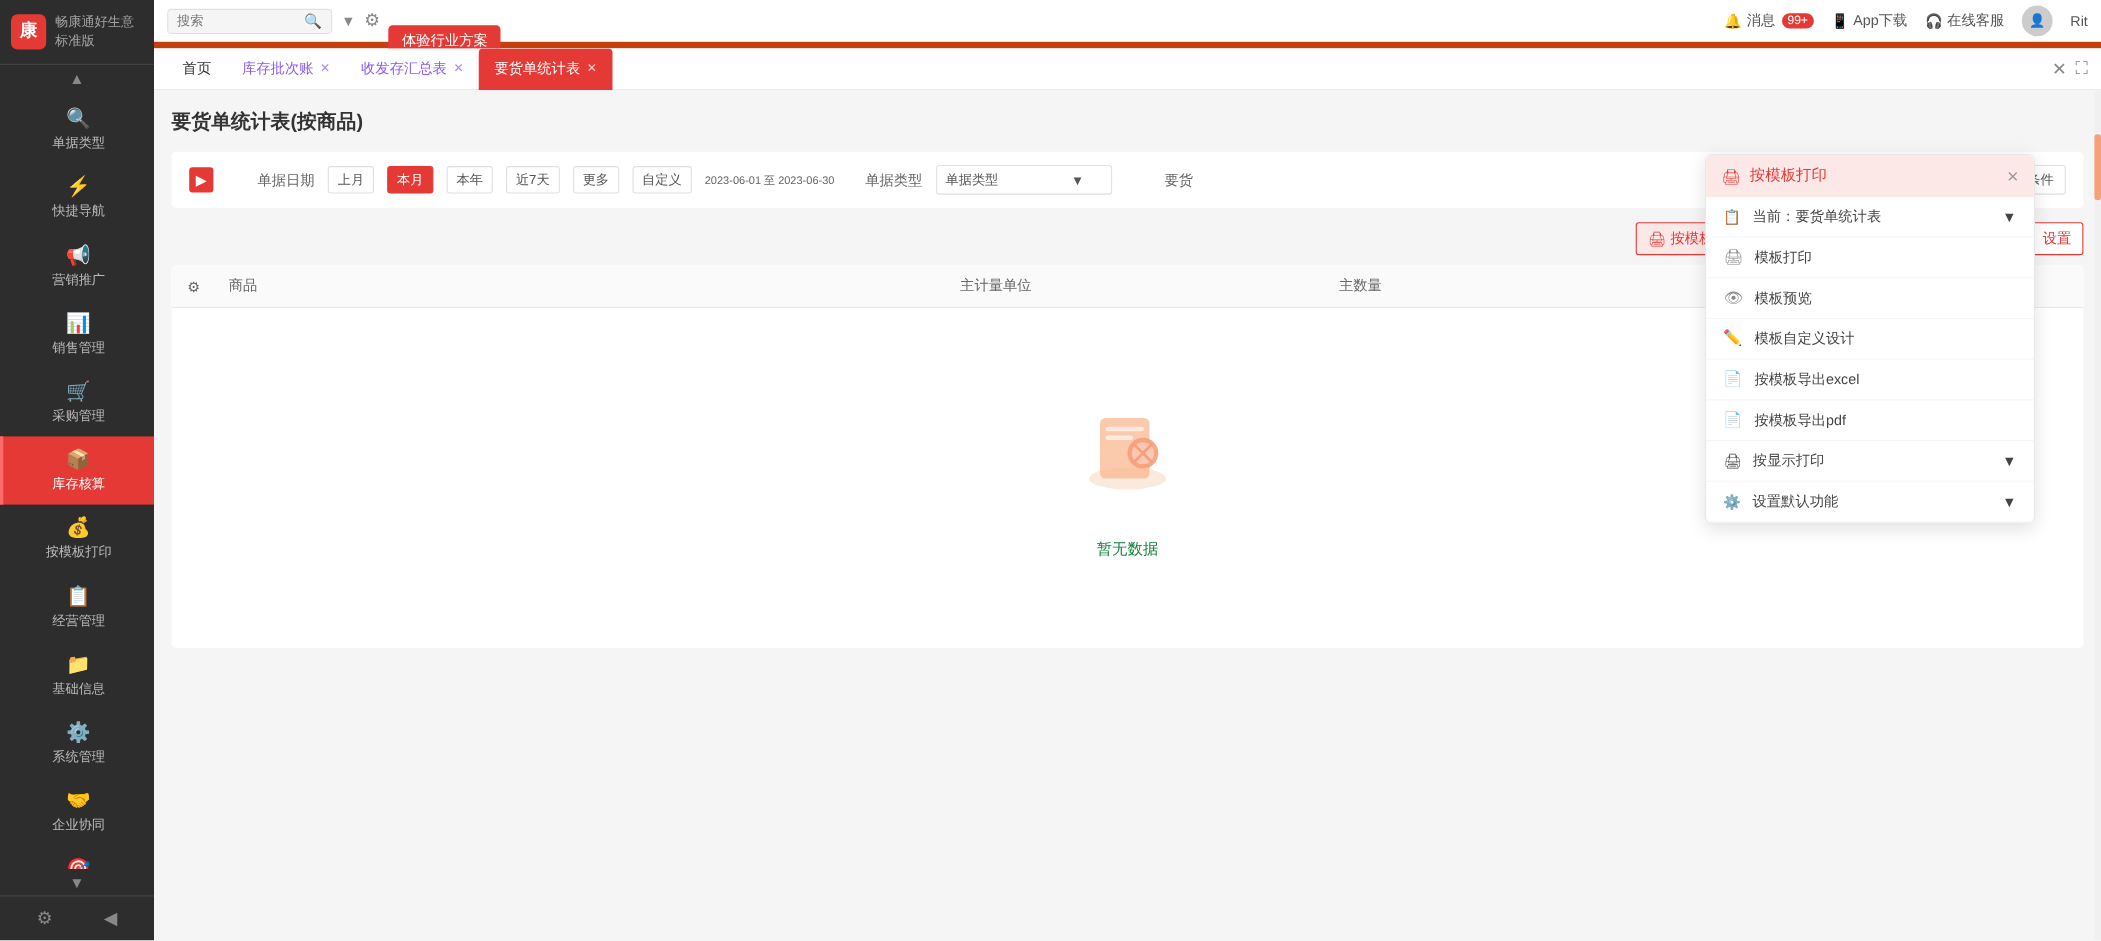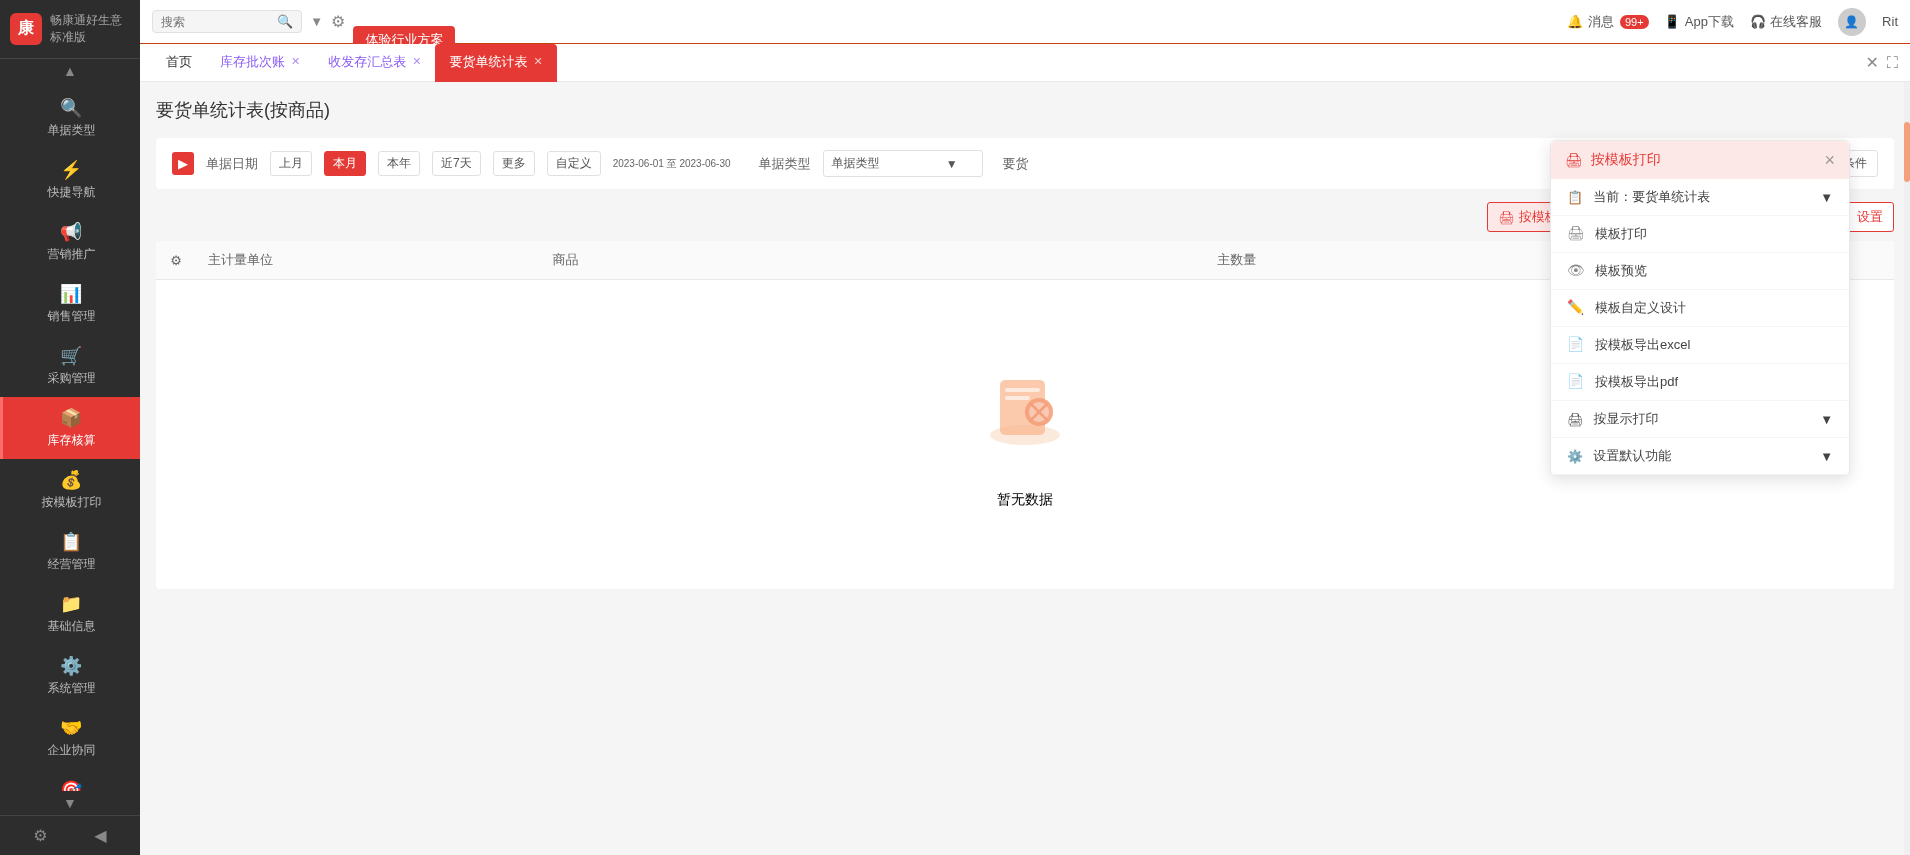--- a/index.html
+++ b/index.html
@@ -14,44 +14,44 @@
     .sidebar-item { display: flex; flex-direction: column; align-items: center; padding: 10px 6px; cursor: pointer; color: #bbb; font-size: 12px; border-left: 3px solid transparent; }
     .sidebar-item.active { background: #e53935; color: #fff; border-left-color: #ff6b6b; }
     .sidebar-item .icon { font-size: 18px; margin-bottom: 3px; }
     .sidebar-footer { display: flex; justify-content: space-around; padding: 10px; border-top: 1px solid #444; }
     .sidebar-footer-btn { color: #888; cursor: pointer; font-size: 16px; }
 
     
     .main { flex: 1; display: flex; flex-direction: column; overflow: hidden; }
 
     
-    .topbar { height: 44px; background: #fff; display: flex; align-items: center; padding: 0 12px; border-bottom: 1px solid #c2410c; justify-content: space-between; }
+    .topbar { height: 44px; background: #fff; display: flex; align-items: center; padding: 0 12px; border-bottom: 6px solid #c2410c; justify-content: space-between; }
     .topbar-left { display: flex; align-items: center; gap: 8px; }
     .topbar-arrow { color: #888; cursor: pointer; }
     .topbar-btn { background: #e53935; color: #fff; border: none; border-radius: 4px; padding: 5px 12px; font-size: 13px; cursor: pointer; margin-top: 36px; }
     .topbar-right { display: flex; align-items: center; gap: 16px; color: #555; font-size: 13px; }
     .topbar-right-item { display: flex; align-items: center; gap: 4px; cursor: pointer; }
     .badge { background: #e53935; color: #fff; border-radius: 10px; padding: 1px 5px; font-size: 11px; margin-left: 2px; }
     .avatar { width: 28px; height: 28px; background: #ccc; border-radius: 50%; display: flex; align-items: center; justify-content: center; font-size: 12px; color: #fff; }
 
     
     .tabs { height: 38px; background: #fff; display: flex; align-items: center; padding: 0 12px; border-bottom: 1px solid #e8e8e8; gap: 0; }
     .tab { display: flex; align-items: center; padding: 0 14px; height: 38px; font-size: 13px; color: #8b5cf6; cursor: pointer; border-bottom: 2px solid transparent; gap: 6px; }
     .tab.active { color: #fff; background: #e53935; border-radius: 4px 4px 0 0; }
     .tab .close { color: inherit; opacity: 0.7; font-size: 11px; cursor: pointer; }
     .tab-home { color: #333; }
 
     
     .content { flex: 1; overflow: auto; padding: 16px; background: #f5f5f5; position: relative; }
-    .page-title { font-size: 18px; font-weight: normal; color: #333; margin-bottom: 16px; }
+    .page-title { font-size: 18px; font-weight: bold; color: #333; margin-bottom: 16px; }
 
     
     .filter-bar { background: #fff; border-radius: 4px; padding: 12px 16px; margin-bottom: 12px; }
     .filter-row { display: flex; align-items: center; gap: 12px; flex-wrap: wrap; }
-    .filter-label { color: #666; font-size: 13px; white-space: nowrap; }
+    .filter-label { color: #666; font-size: 13px; white-space: nowrap; margin-left: 28px; }
     .filter-date-btn { padding: 3px 8px; border: 1px solid #e0e0e0; border-radius: 3px; cursor: pointer; font-size: 12px; color: #555; background: #fff; }
     .filter-date-btn.active { background: #e53935; color: #fff; border-color: #e53935; }
     .filter-date-range { font-size: 10px; color: #666; }
     .filter-select { border: 1px solid #e0e0e0; border-radius: 3px; padding: 4px 24px 4px 8px; font-size: 12px; color: #555; background: #fff; cursor: pointer; min-width: 120px; position: relative; display: flex; align-items: center; justify-content: space-between; }
     .expand-btn { display: flex; align-items: center; gap: 4px; color: #555; font-size: 12px; cursor: pointer; border: 1px solid #e0e0e0; border-radius: 3px; padding: 4px 10px; background: #fff; margin-left: auto; }
 
     
     .toolbar { display: flex; align-items: center; justify-content: flex-end; margin-bottom: 8px; gap: 8px; }
     .toolbar-btn { display: flex; align-items: center; gap: 4px; padding: 5px 10px; border: 1px solid #e0e0e0; border-radius: 3px; background: #fff; color: #555; font-size: 13px; cursor: pointer; }
     .toolbar-btn.active { background: #fde8e8; border-color: #e53935; color: #e53935; }
@@ -64,21 +64,21 @@
     .table-header .col { padding: 10px 12px; }
     .col-check { width: 40px; text-align: center; }
     .col-product { flex: 2; }
     .col-unit { flex: 1; }
     .col-qty { flex: 1; }
     .col-amount { flex: 1; }
 
     
     .empty-state { display: flex; flex-direction: column; align-items: center; justify-content: center; padding: 80px 20px; color: #aaa; }
     .empty-icon { font-size: 80px; margin-bottom: 12px; }
-    .empty-text { font-size: 14px; color: #000000; }
+    .empty-text { font-size: 14px; color: #15803d; }
 
     
     .dropdown-popup { position: absolute; top: 58px; right: 60px; width: 300px; background: #fff; border: 1px solid #e8e8e8; border-radius: 6px; box-shadow: 0 4px 16px rgba(0,0,0,0.12); z-index: 100; }
     .dropdown-header { display: flex; align-items: center; justify-content: space-between; padding: 10px 14px; background: #fde8e8; border-radius: 6px 6px 0 0; color: #e53935; font-size: 14px; font-weight: 500; }
     .dropdown-item { display: flex; align-items: center; gap: 10px; padding: 9px 16px; font-size: 13px; color: #444; cursor: pointer; border-bottom: 1px solid #f5f5f5; }
     .dropdown-item .item-icon { width: 18px; height: 18px; color: #888; font-size: 14px; flex-shrink: 0; }
     .dropdown-item-expandable { display: flex; align-items: center; justify-content: space-between; padding: 9px 16px; font-size: 13px; color: #444; cursor: pointer; border-bottom: 1px solid #f5f5f5; }
     .dropdown-item-expandable .left { display: flex; align-items: center; gap: 10px; }
     .close-btn { cursor: pointer; color: #999; font-size: 18px; line-height: 1; }
 
@@ -264,22 +264,22 @@
       <span style="color:#bbb;font-size:18px;cursor:pointer;">...</span>
       <button class="toolbar-btn-red">查询</button>
       <button class="toolbar-btn-outline">设置</button>
     </div>
 
     <div class="table-area">
       <div class="table-header">
         <div class="col col-check">
           <span>⚙</span>
         </div>
+        <div class="col col-product">商品</div>
         <div class="col col-unit">主计量单位</div>
-        <div class="col col-product">商品</div>
         <div class="col col-qty">主数量</div>
         <div class="col col-amount">零售金额</div>
       </div>
 
       <div class="empty-state">
         <div class="empty-icon">
           <svg width="100" height="100" viewBox="0 0 100 100" fill="none" xmlns="http://www.w3.org/2000/svg">
             <ellipse cx="50" cy="75" rx="35" ry="10" fill="#f5c7a8" opacity="0.4"></ellipse>
             <rect x="25" y="20" width="45" height="55" rx="5" fill="#f9b38a" opacity="0.7"></rect>
             <rect x="30" y="28" width="35" height="4" rx="2" fill="#fff" opacity="0.6"></rect>

